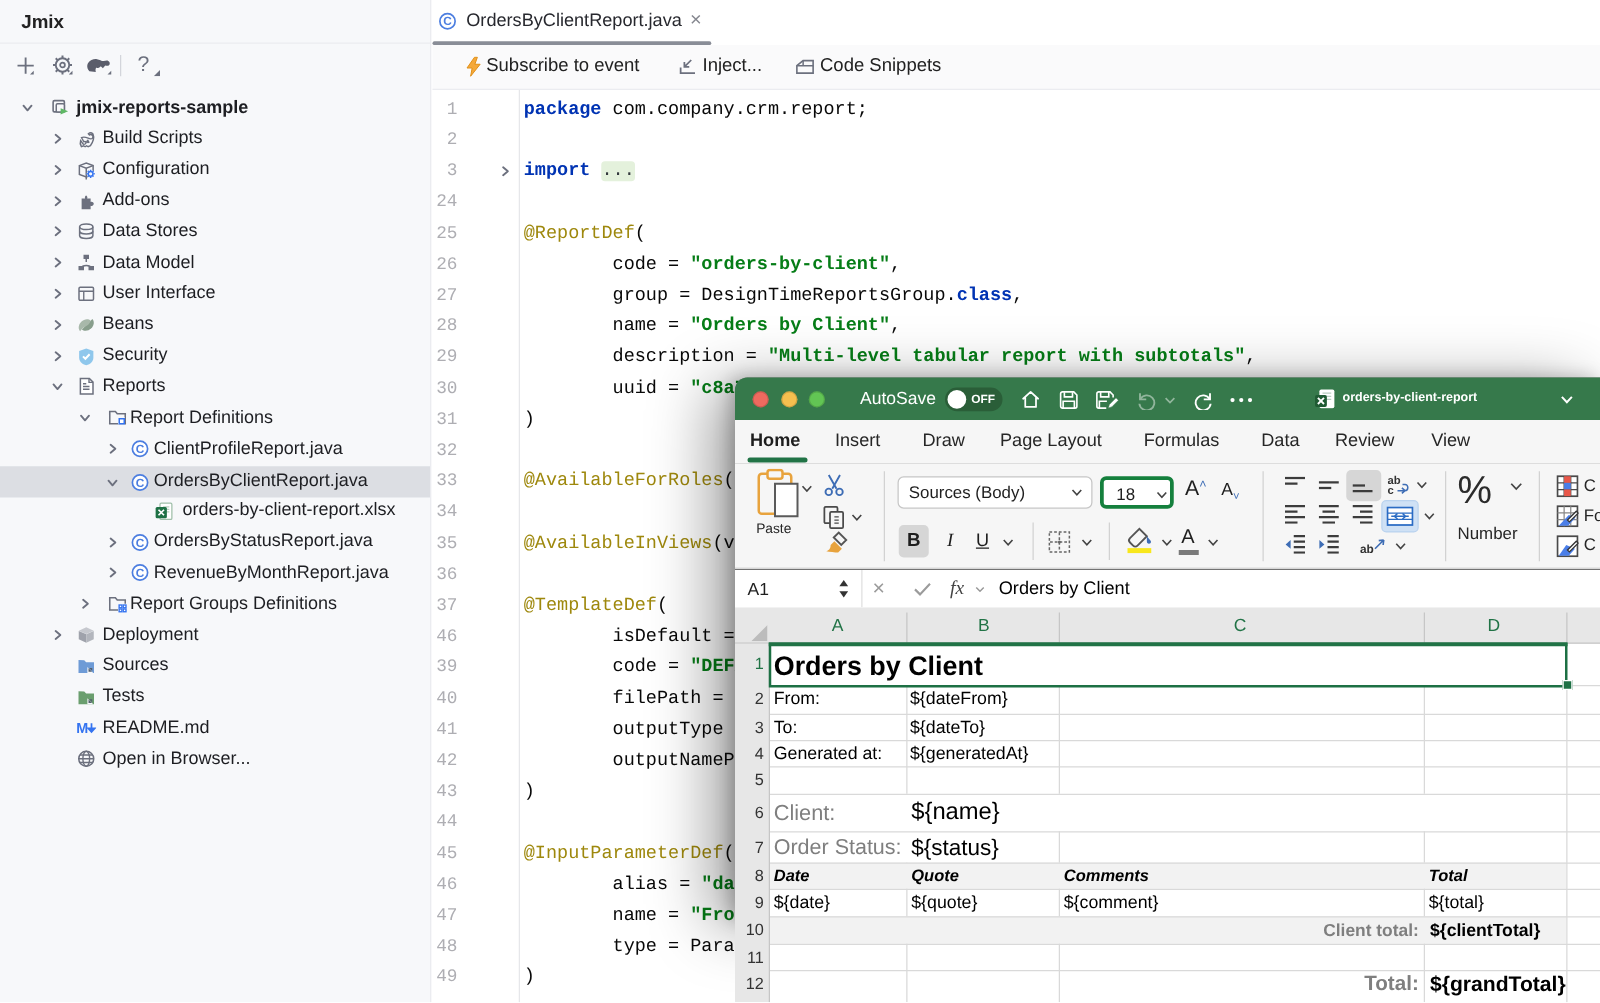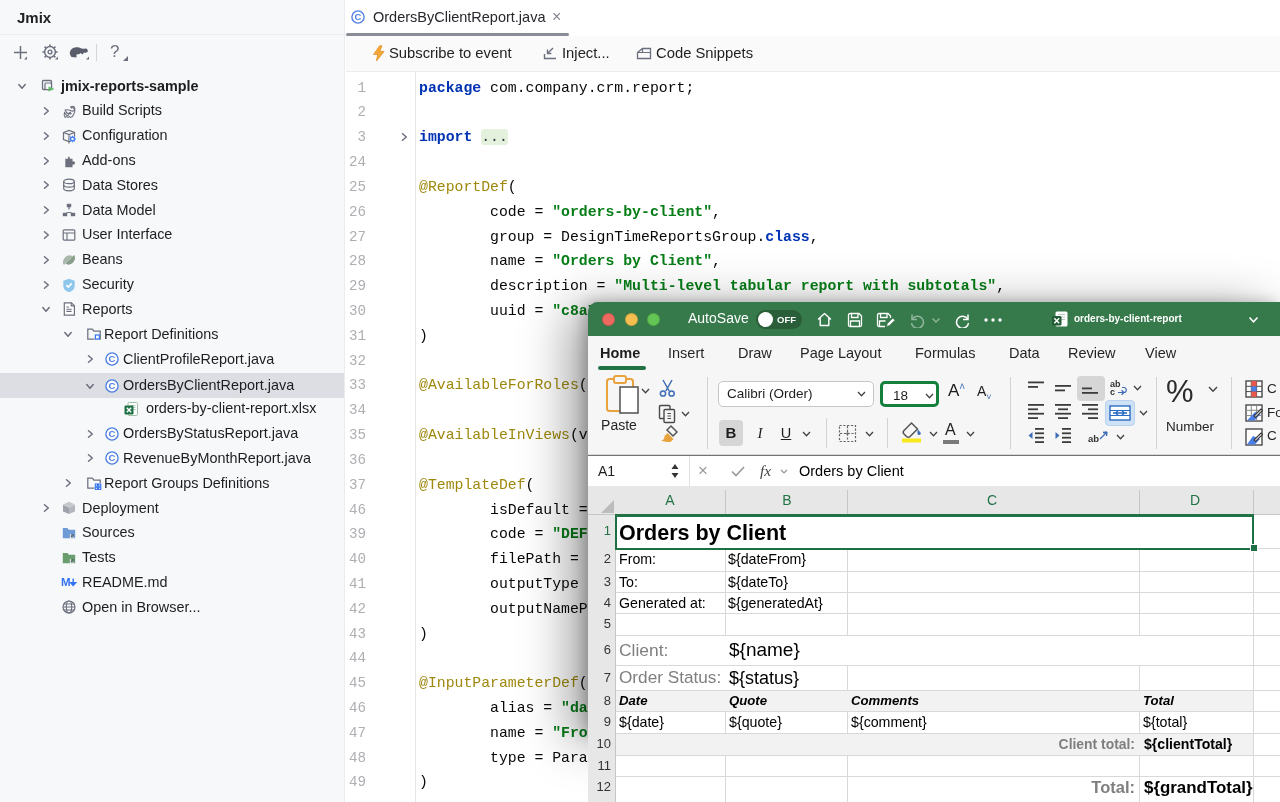--- a/index.html
+++ b/index.html
@@ -488,41 +488,41 @@
   </div>
   <div id="xtools">
     <svg width="46" height="40" style="position:absolute;left:16px;top:4px" viewBox="0 0 46 40">
           <rect x="3" y="4" width="26" height="32" rx="2.5" stroke="#E8A33D" stroke-width="2" fill="none"></rect>
           <rect x="10" y="1" width="12" height="7" rx="2" stroke="#E8A33D" stroke-width="2" fill="#F6F6F6"></rect>
           <rect x="16" y="12" width="18" height="26" fill="#fff" stroke="#5A5A5A" stroke-width="1.6"></rect>
         </svg>
     <svg width="9" height="6" style="position:absolute;left:53px;top:17px" viewBox="0 0 9 6">
           <path d="M1 1l3.5 3.8L8 1" stroke="#444" stroke-width="1.3" fill="none"></path>
         </svg>
-    <div style="position:absolute;left:9px;top:46px;width:44px;text-align:center;font-size:14px;color:#262626">Paste</div>
+    <div style="position:absolute;left:9px;top:46px;width:44px;text-align:center;font-size:11px;color:#262626">Paste</div>
     <svg width="17" height="18" style="position:absolute;left:71px;top:8px" viewBox="0 0 17 18">
           <path d="M4 1l6.2 11M13 1L6.8 12" stroke="#3E6DB5" stroke-width="1.5" fill="none"></path>
           <circle cx="4" cy="14.5" r="2.6" stroke="#3E6DB5" stroke-width="1.5" fill="none"></circle>
           <circle cx="12.6" cy="14.5" r="2.6" stroke="#3E6DB5" stroke-width="1.5" fill="none"></circle>
         </svg>
     <svg width="19" height="20" style="position:absolute;left:70px;top:33px" viewBox="0 0 19 20">
           <rect x="1.5" y="1.5" width="10.5" height="13" rx="1" stroke="#4A4A4A" stroke-width="1.4" fill="#F6F6F6"></rect>
           <rect x="6" y="5.5" width="10.5" height="13" rx="1" stroke="#4A4A4A" stroke-width="1.4" fill="#F6F6F6"></rect>
           <path d="M13 9.5h-3.5M13 12h-3.5M13 14.5h-3.5" stroke="#4A4A4A" stroke-width="1"></path>
         </svg>
     <svg width="9" height="6" style="position:absolute;left:93px;top:40px" viewBox="0 0 9 6">
           <path d="M1 1l3.5 3.8L8 1" stroke="#444" stroke-width="1.3" fill="none"></path>
         </svg>
     <svg width="20" height="19" style="position:absolute;left:71px;top:53px" viewBox="0 0 20 19">
           <path d="M2 17c3-1 3.5-3 3.5-5l3-3 6 6-3 3c-2.5 0-7-.5-9.5-1z" fill="#E8A33D"></path>
           <path d="M8 6l4-4 6 6-4 4z" fill="none" stroke="#555" stroke-width="1.5"></path>
         </svg>
     <div class="sep" style="left:119px;top:6px;height:72px;background:#D2D2D2"></div>
     <div style="position:absolute;left:130px;top:10px;width:156px;height:26px;background:#fff;border:1px solid #C6C6C6;border-radius:5px">
-      <span style="position:absolute;left:8px;line-height:24px;font-size:13.5px;color:#1E1E1E">Calibri (Order)</span>
+      <span style="position:absolute;left:8px;line-height:24px;font-size:13.5px;color:#1E1E1E">Sources (Body)</span>
       <svg width="9" height="6" style="position:absolute;left:138px;top:9px" viewBox="0 0 9 6">
             <path d="M1 1l3.5 3.8L8 1" stroke="#444" stroke-width="1.3" fill="none"></path>
           </svg>
     </div>
     <div style="position:absolute;left:292px;top:10px;width:59px;height:26px;background:#fff;border:3px solid #15803d;border-radius:5px">
       <span style="position:absolute;left:10px;line-height:24px;font-size:13.5px;color:#1E1E1E">18</span>
       <svg width="9" height="6" style="position:absolute;left:42px;top:9px" viewBox="0 0 9 6">
             <path d="M1 1l3.5 3.8L8 1" stroke="#444" stroke-width="1.3" fill="none"></path>
           </svg>
     </div>

